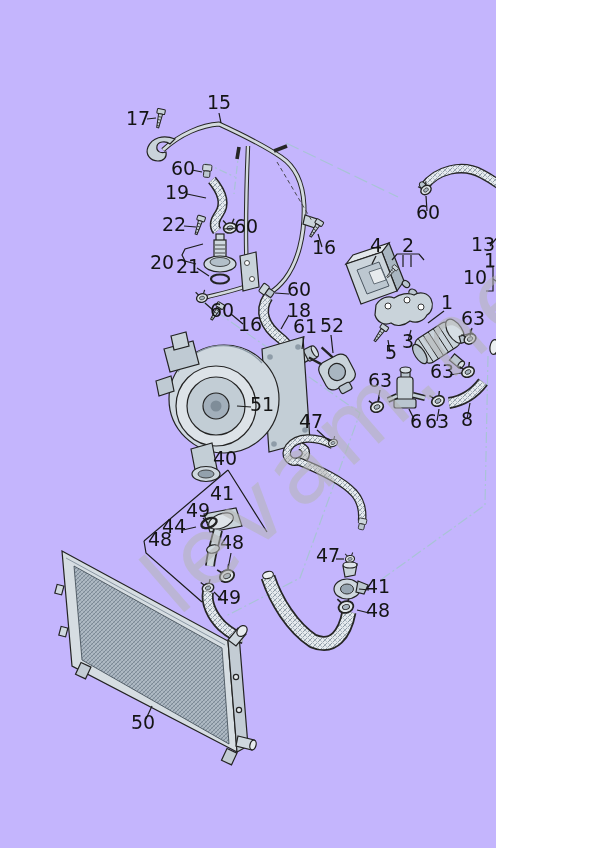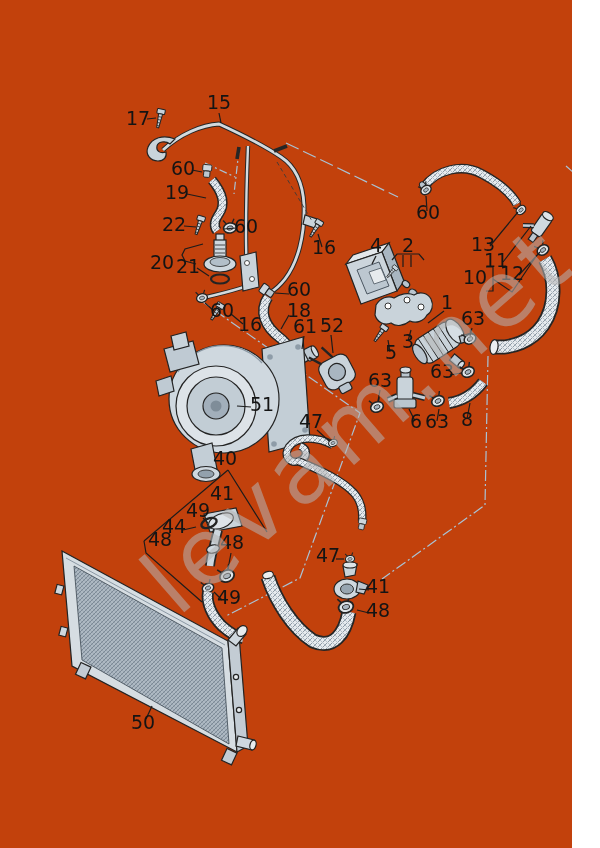--- a/index.html
+++ b/index.html
@@ -1,16 +1,16 @@
 <!DOCTYPE html>
 <html><head>
 <meta charset="utf-8">
 <style>
   html,body{margin:0;padding:0;background:#fff;}
-  .stage{position:relative;width:572px;height:848px;background:#c2410c;overflow:hidden;}
+  .stage{position:relative;width:496px;height:848px;background:#c4b5fd;overflow:hidden;}
   svg{display:block;}
   text.callout{font-family:"DejaVu Sans","Liberation Sans",sans-serif;font-size:19px;fill:#141414;}
   text.watermark{font-family:"DejaVu Sans","Liberation Sans",sans-serif;font-size:92px;fill:#b5b5b5;opacity:.55;letter-spacing:8px;}
   .leader{stroke:#1c1c1c;stroke-width:1.2;fill:none;}
   .refline{stroke:#a9c3d6;stroke-width:1.2;fill:none;}
   .part{stroke:#232323;stroke-width:1.2;}
 </style>
 </head>
 <body>
 

